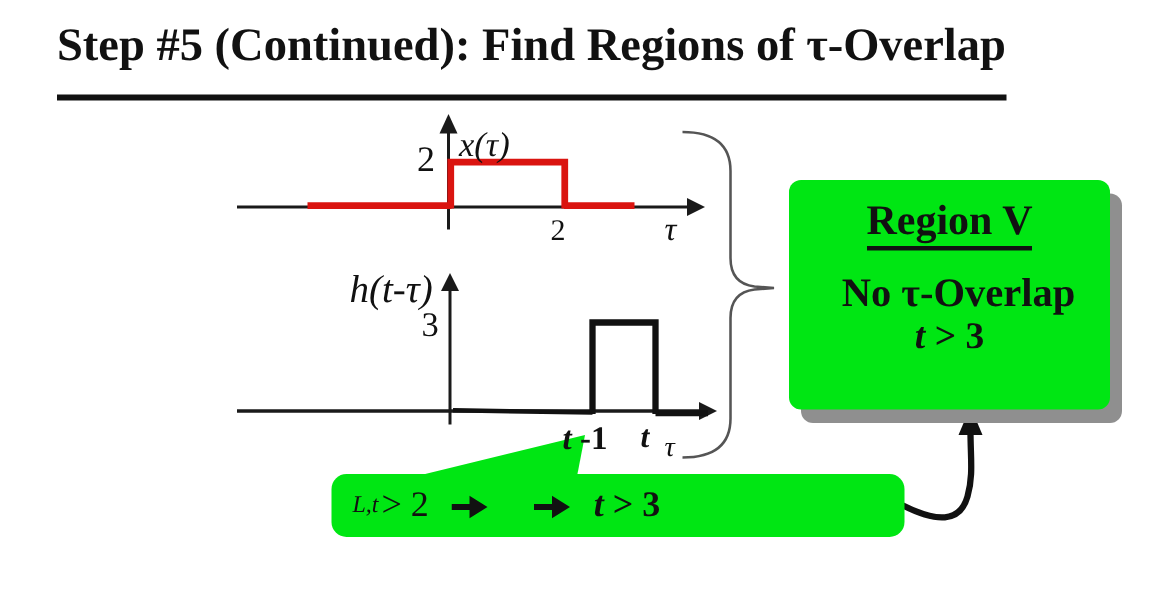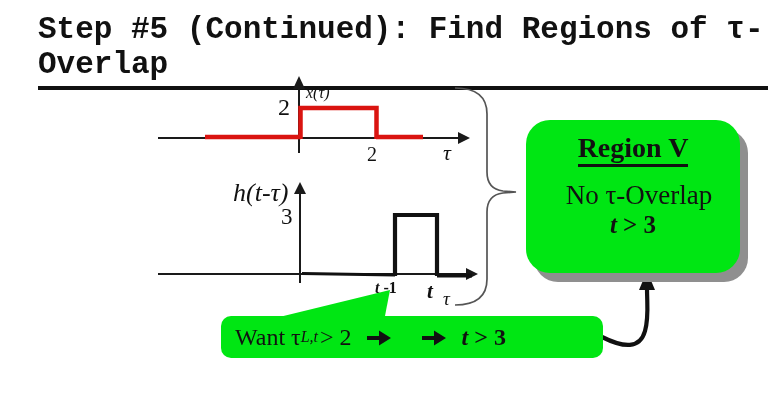--- a/index.html
+++ b/index.html
@@ -1,31 +1,31 @@
 <!DOCTYPE html>
 <html><head>
 <meta charset="utf-8">
 <style>
   html,body{margin:0;padding:0;background:#fff;}
   .stage{position:relative;width:768px;height:408px;background:#ffffff;overflow:hidden;
          font-family:"Liberation Serif", serif;color:#111;}
   .abs{position:absolute;}
   
   .title{left:38px;top:12px;font-size:31px;font-weight:bold;letter-spacing:0px;}
-  .title span{display:inline-block;border-bottom:4px solid #111;padding-bottom:4px;font-family:Liberation Mono, monospace;}
+  .title span{display:inline-block;border-bottom:4px solid #111;padding-bottom:15px;}
   
   .glabel{font-style:italic;font-size:22px;}
   .num{font-size:22px;font-weight:normal;}
   .ticknum{font-size:20px;}
   
   .region-box{left:526px;top:120px;width:214px;height:153px;background:#00e613;
-              border-radius:24px;box-shadow:8px 9px 0 #8f8f8f;text-align:center;}
+              border-radius:8px;box-shadow:8px 9px 0 #8f8f8f;text-align:center;}
   .region-box .heading{margin-top:13px;font-size:28px;font-weight:bold;display:inline-block;
                        border-bottom:3px solid #111;padding-bottom:0px;line-height:1.1;}
-  .region-box .line1{margin-top:14px;font-size:27px;font-weight:normal;line-height:1.05;margin-left:12px;}
+  .region-box .line1{margin-top:14px;font-size:27px;font-weight:bold;line-height:1.05;margin-left:12px;}
   .region-box .line2{margin-top:2px;font-size:25px;font-weight:bold;}
   .it{font-style:italic;}
   
   .deriv-bar{left:221px;top:316px;width:382px;height:42px;background:#00e613;border-radius:10px;
              display:flex;align-items:center;padding-left:14px;box-sizing:border-box;
              font-size:24px;white-space:nowrap;}
   .deriv-bar sub{font-size:16px;font-style:italic;vertical-align:-7px;letter-spacing:0px;}
   .deriv-bar .seg{font-weight:bold;}
   .deriv-bar .seg .it{font-weight:bold;}
   .arrow-icon{margin:0 15px;display:inline-block;position:relative;top:1px;}
@@ -64,45 +64,44 @@
 
     <path d="M455,88 Q487,88 487,114 L487,172 Q487,189 503,191 L516,192 L503,193
              Q487,195 487,212 L487,279 Q487,305 455,305" fill="none" stroke="#555" stroke-width="1.7"></path>
 
     <polygon points="263,321 390,290 384,321" fill="#00e613"></polygon>
 
     <path d="M602,337 C624,348 640,349 645,331 C649,317 647,305 647,288" fill="none" stroke="#111" stroke-width="4.2" stroke-linecap="round"></path>
     <polygon points="639,290 647,271 655,290" fill="#111"></polygon>
   </svg>
 
-  <div class="abs glabel" style="left:306px;top:84px;font-size:16px;font-style:italic;">x(τ)</div>
+  <div class="abs glabel" style="left:306px;top:84px;font-size:23px;font-style:italic;">x(τ)</div>
   <div class="abs num" style="left:278px;top:94px;font-size:24px;">2</div>
   <div class="abs ticknum" style="left:367px;top:143px;">2</div>
   <div class="abs glabel" style="left:443px;top:140px;">τ</div>
 
   <div class="abs glabel" style="left:233px;top:178px;font-size:26px;">h(t-τ)</div>
   <div class="abs num" style="left:281px;top:204px;font-size:23px;">3</div>
-  <div class="abs" style="left:375px;top:279px;font-size:16px;font-weight:bold;">
+  <div class="abs" style="left:375px;top:279px;font-size:22px;font-weight:bold;">
     <span class="it">t</span><span> -1</span>
   </div>
   <div class="abs it" style="left:427px;top:279px;font-size:21px;font-weight:bold;">t</div>
   <div class="abs glabel" style="left:443px;top:288px;font-size:19px;">τ</div>
 
   <div class="abs region-box">
     <div>
       <span class="heading">Region V</span>
     </div>
     <div class="line1">No τ-Overlap</div>
     <div class="line2">
       <span class="it">t</span><span> &gt; 3</span>
     </div>
   </div>
 
   <div class="abs deriv-bar">
-    <span>Want τ</span>
       <sub>L,t</sub>
       <span class="cmp1">&gt; 2</span>
     <svg class="arrow-icon" width="25" height="18" viewBox="0 0 25 18">
       <polygon points="0,7 12,7 12,1.5 24,9 12,16.5 12,11 0,11" fill="#111"></polygon>
     </svg>
     <svg class="arrow-icon" width="25" height="18" viewBox="0 0 25 18">
       <polygon points="0,7 12,7 12,1.5 24,9 12,16.5 12,11 0,11" fill="#111"></polygon>
     </svg>
     <span class="seg"><span class="it">t</span><span> &gt; 3</span></span>
   </div>

